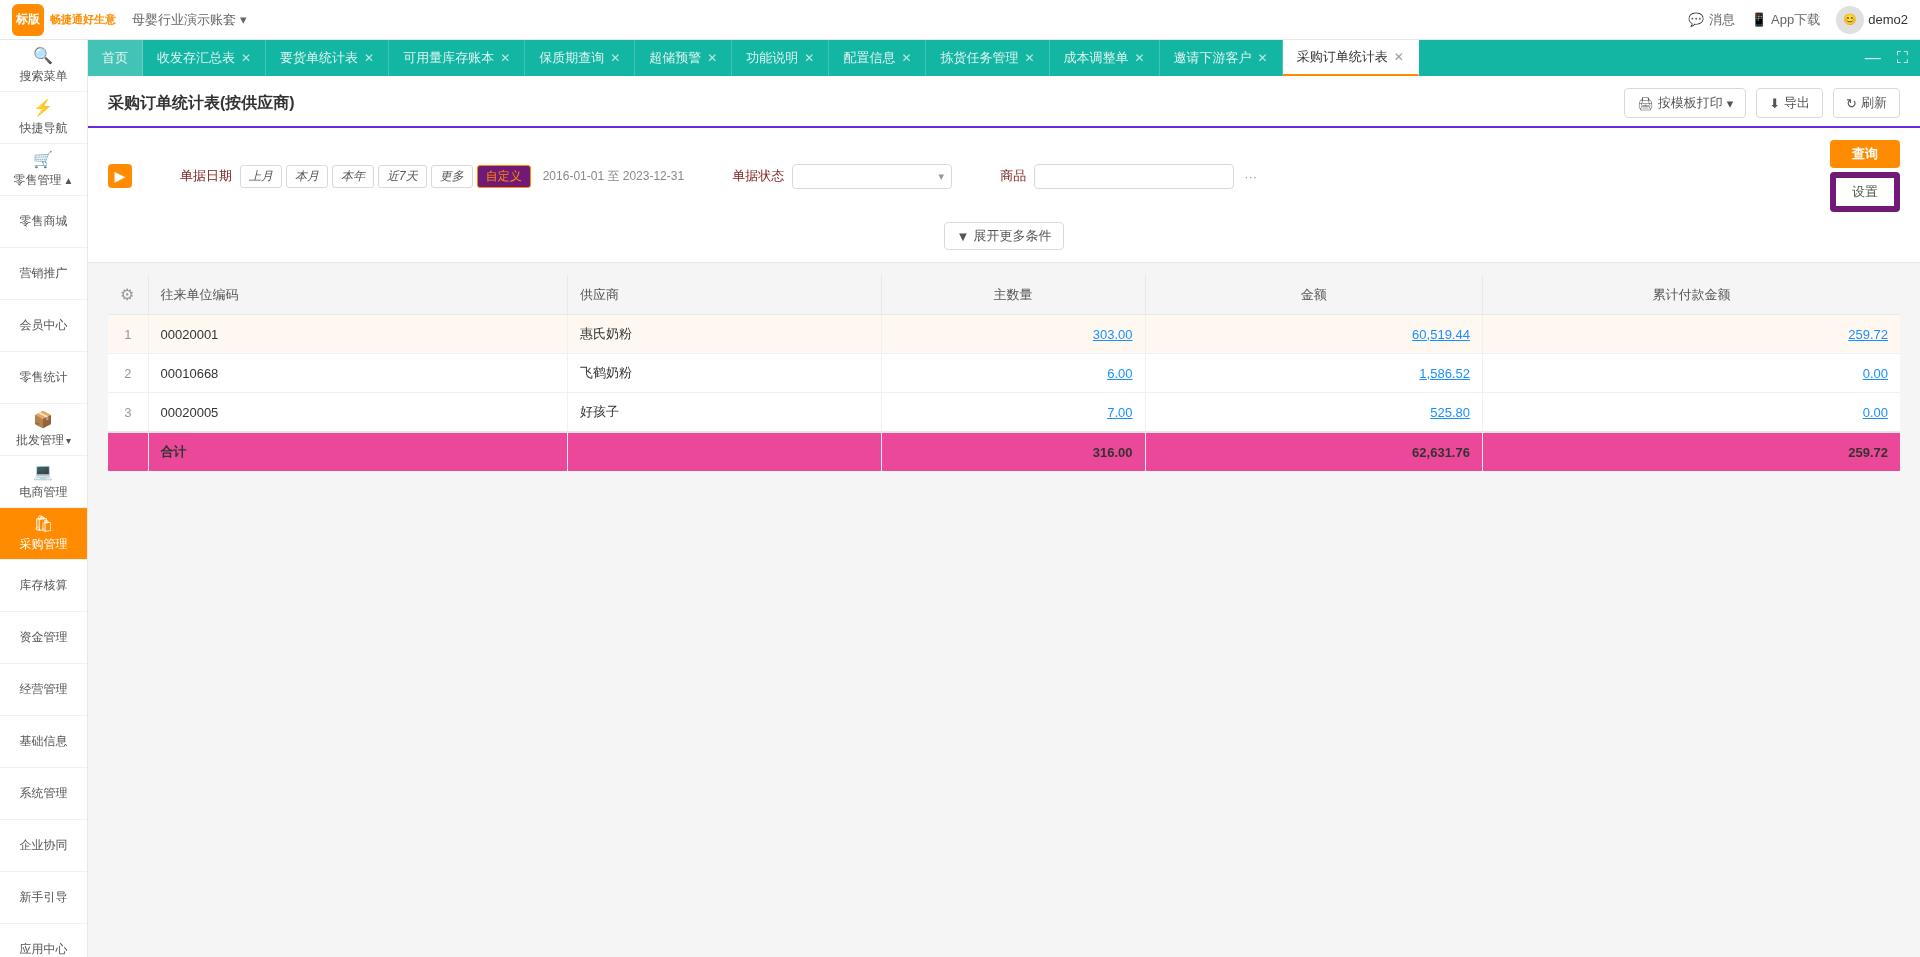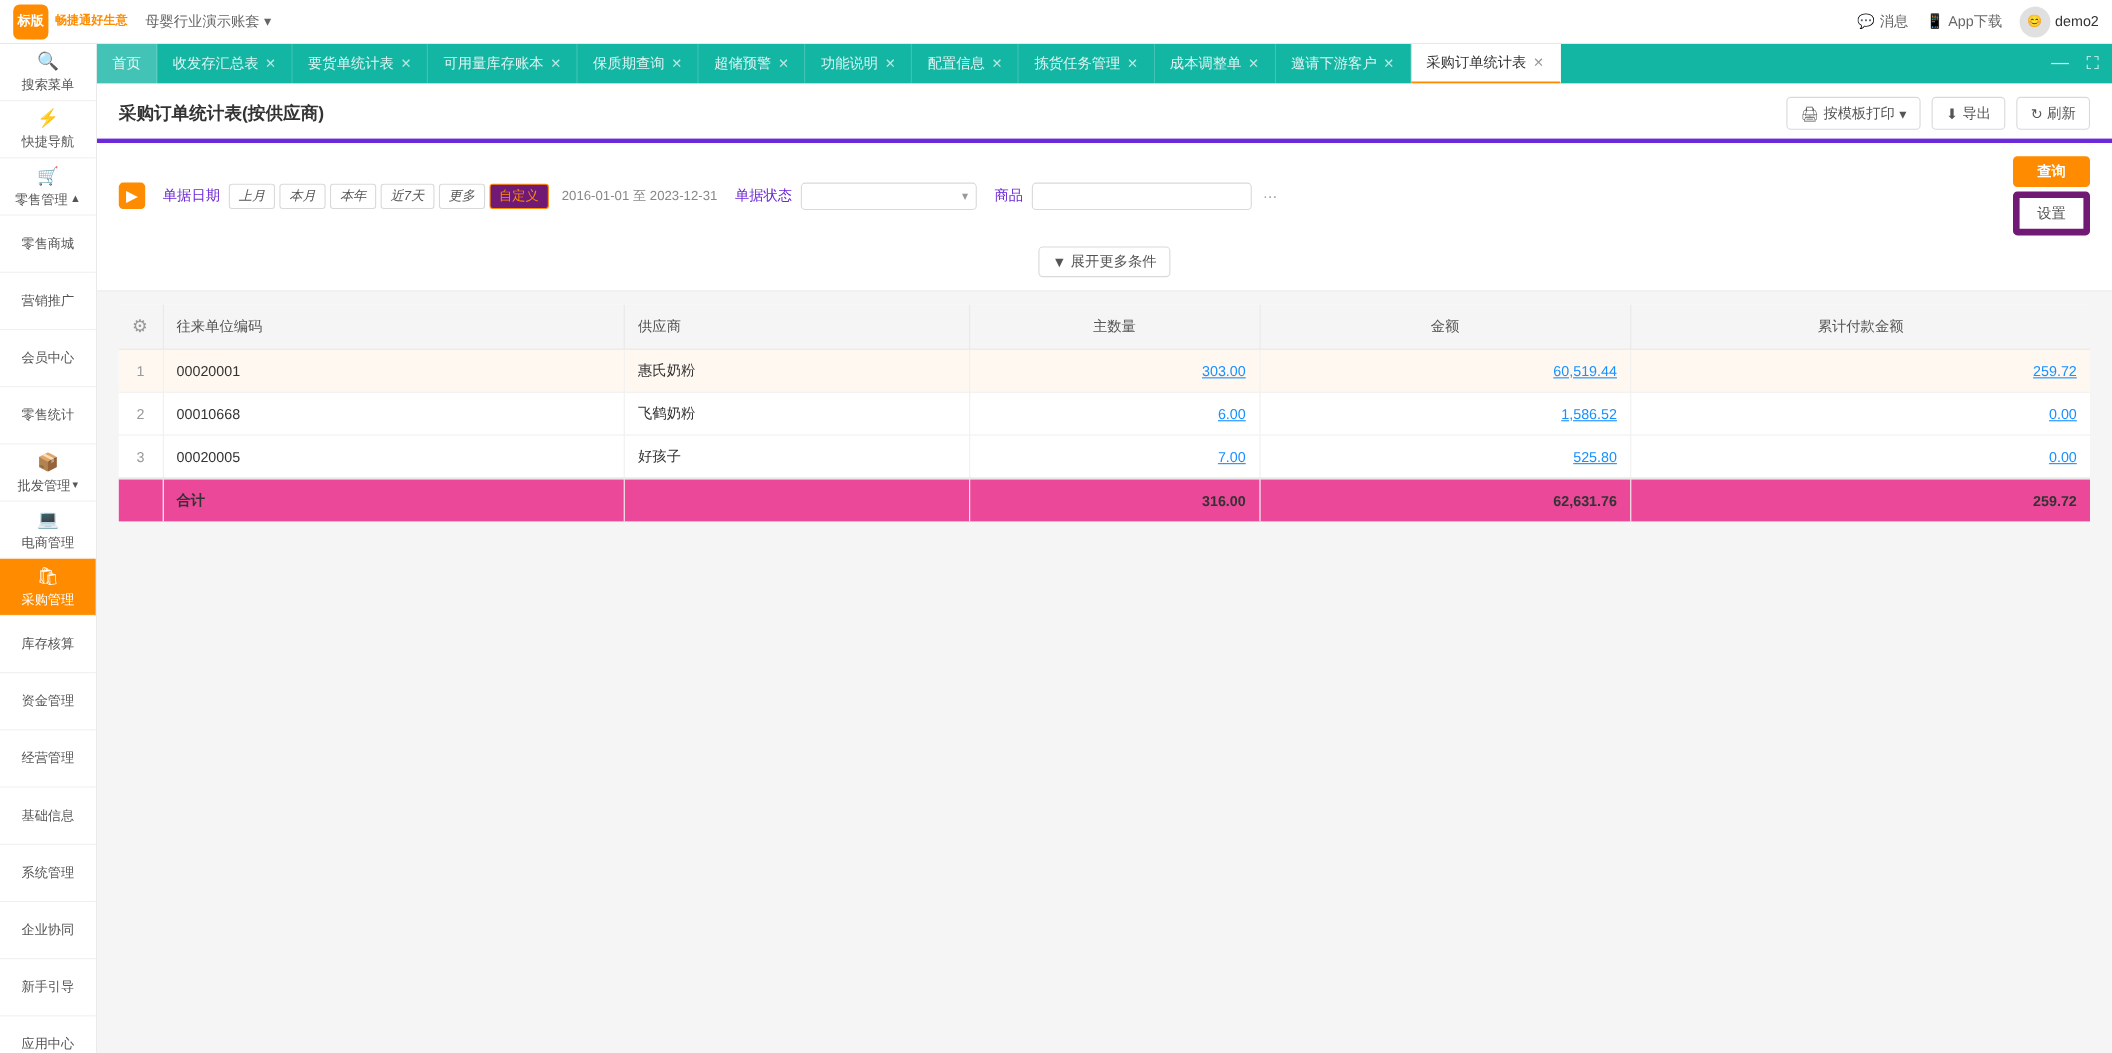--- a/index.html
+++ b/index.html
@@ -95,21 +95,21 @@
     
     .page-content { flex: 1; overflow-y: auto; background: #f5f5f5; padding: 0; display: flex; flex-direction: column; }
 
     
     .page-header {
       background: #fff;
       padding: 12px 20px 8px;
       display: flex;
       align-items: center;
       justify-content: space-between;
-      border-bottom: 4px solid #6d28d9;
+      border-bottom: 2px solid #6d28d9;
       flex-shrink: 0;
     }
     .page-title { font-size: 16px; font-weight: bold; color: #333; }
     .page-header-actions { display: flex; align-items: center; gap: 10px; }
     .btn-print { display: flex; align-items: center; gap: 4px; padding: 5px 12px; border: 1px solid #d9d9d9; border-radius: 4px; background: #fff; cursor: pointer; font-size: 13px; color: #555; }
     .btn-export { display: flex; align-items: center; gap: 4px; padding: 5px 12px; border: 1px solid #d9d9d9; border-radius: 4px; background: #fff; cursor: pointer; font-size: 13px; color: #555; }
     .btn-refresh { display: flex; align-items: center; gap: 4px; padding: 5px 12px; border: 1px solid #d9d9d9; border-radius: 4px; background: #fff; cursor: pointer; font-size: 13px; color: #555; }
 
     
     .filter-area {
@@ -126,21 +126,21 @@
       border-radius: 4px;
       display: flex;
       align-items: center;
       justify-content: center;
       cursor: pointer;
       color: white;
       font-size: 14px;
       flex-shrink: 0;
     }
     .filter-item { display: flex; align-items: center; gap: 8px; }
-    .filter-label { font-size: 13px; color: #6d28d9; white-space: nowrap; }
+    .filter-label { font-size: 13px; color: #7f1d1d; white-space: nowrap; margin-left: 32px; }
     .date-shortcuts { display: flex; align-items: center; gap: 4px; }
     .date-shortcut-btn {
       padding: 2px 8px;
       border: 1px solid #d9d9d9;
       border-radius: 3px;
       cursor: pointer;
       font-size: 12px;
       color: #555;
       background: #fff;
       font-style: italic;

